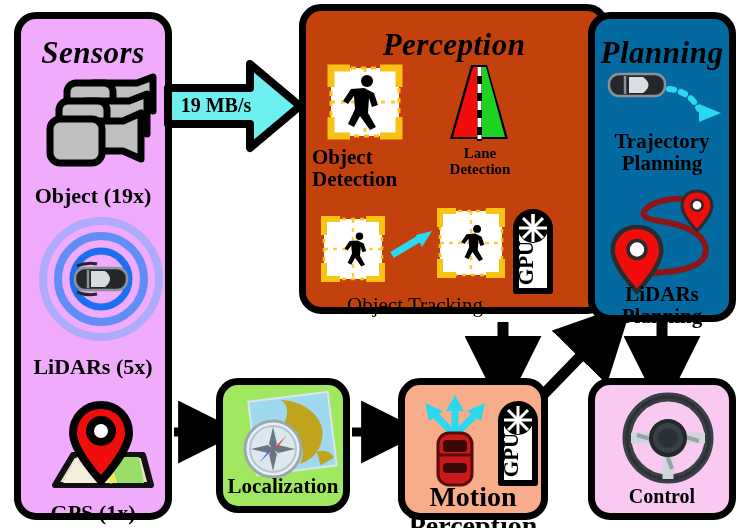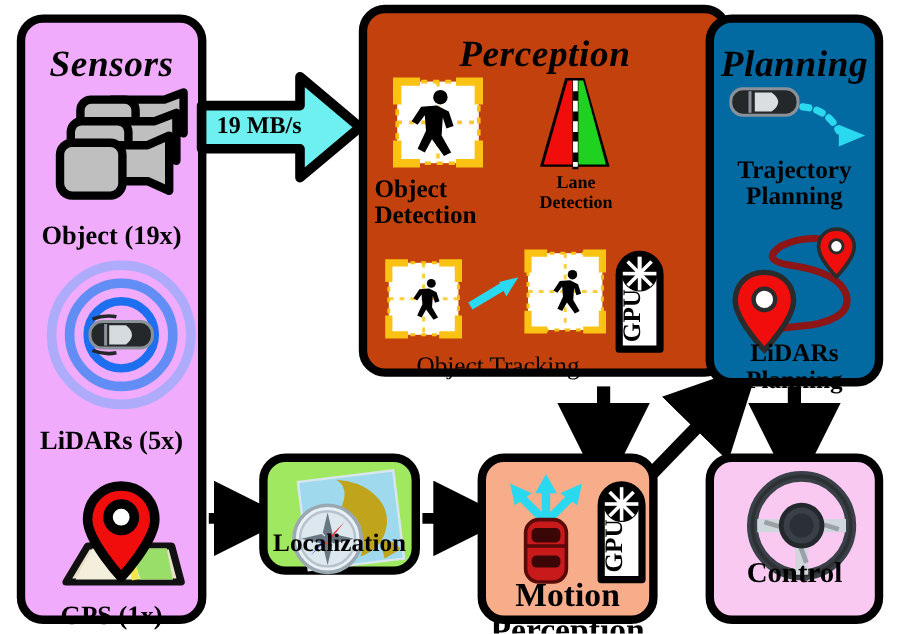--- a/index.html
+++ b/index.html
@@ -41,32 +41,32 @@
 
   
   #planning{left:588px;top:12px;width:148px;height:310px;background:#0369a1;}
   #planning-title{top:16px;}
   #traj-icon{position:absolute;left:12px;top:52px;width:122px;height:58px;}
   #traj-cap{top:112px;font-size:21px;}
   #route-icon{position:absolute;left:18px;top:168px;width:110px;height:96px;}
   #route-cap{top:265px;font-size:21px;}
 
   
-  #localization{left:216px;top:378px;width:134px;height:101px;background:#A0E860;}
+  #localization{left:216px;top:378px;width:134px;height:135px;background:#A0E860;}
   #loc-icon{position:absolute;left:16px;top:8px;width:100px;height:90px;}
   #loc-cap{bottom:8px;font-size:21px;}
 
   #motion{left:398px;top:378px;width:150px;height:142px;background:#F7AD8A;}
   #motion-car{position:absolute;left:14px;top:8px;width:72px;height:92px;}
   #gpu-motion{position:absolute;left:92px;top:8px;width:42px;height:94px;}
   #motion-cap{left:0;right:0;top:98px;font-size:28px;}
 
   #control{left:588px;top:378px;width:148px;height:142px;background:#F9C9F2;}
   #ctl-icon{position:absolute;left:22px;top:6px;width:102px;height:94px;}
-  #ctl-cap{bottom:22px;font-size:24px;}
+  #ctl-cap{bottom:6px;font-size:20px;}
 
   
   .bigarrow{position:absolute;}
   .bigarrow .lbl{
     position:absolute;left:0;width:104px;text-align:center;
     font-family:"Liberation Serif",serif;font-weight:bold;font-size:20px;color:#000;
   }
   #arr19{left:164px;top:58px;width:140px;height:96px;}
   #arr19 .lbl{top:36px;}
   #arr10{left:168px;top:202px;width:140px;height:110px;}

